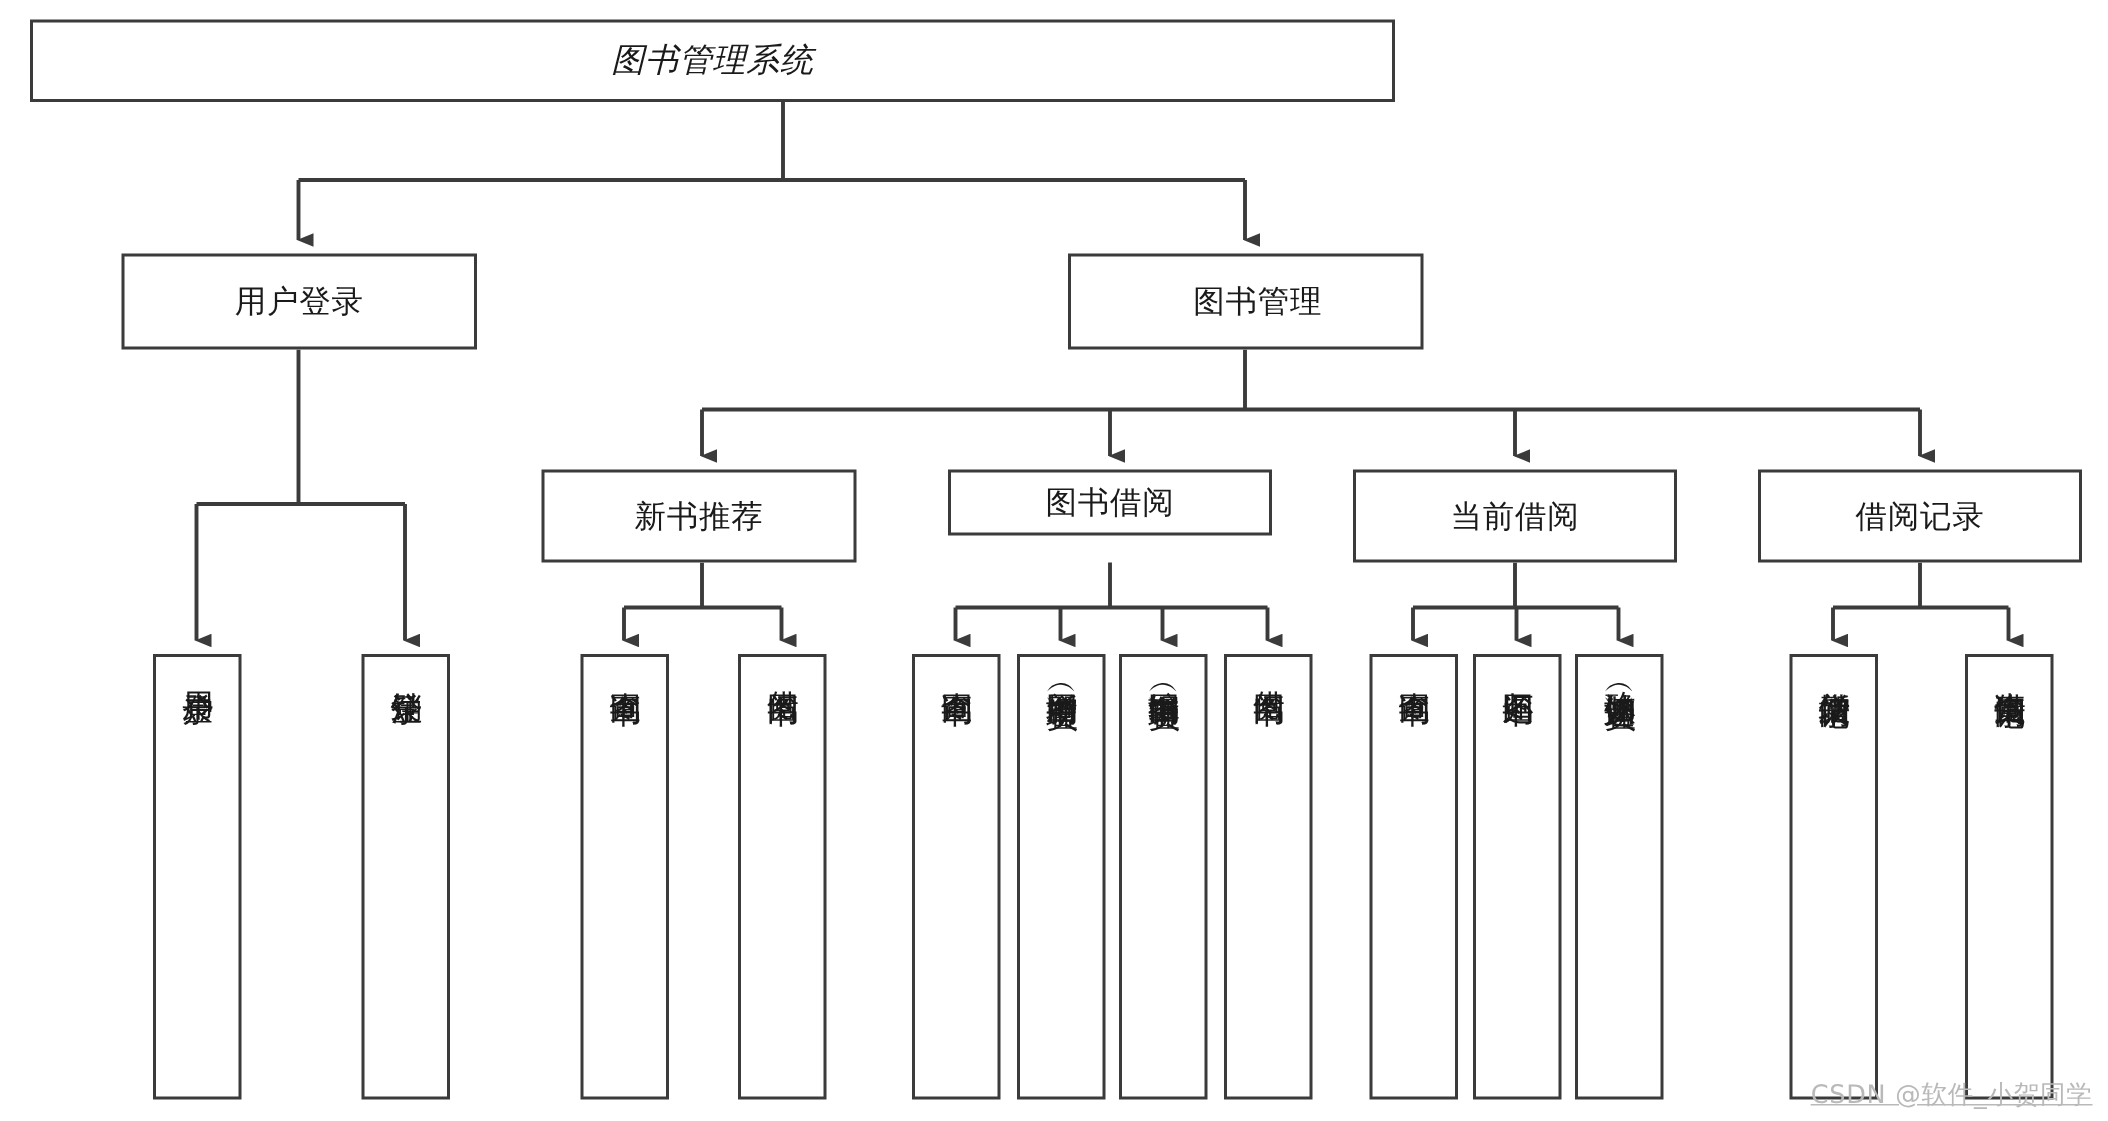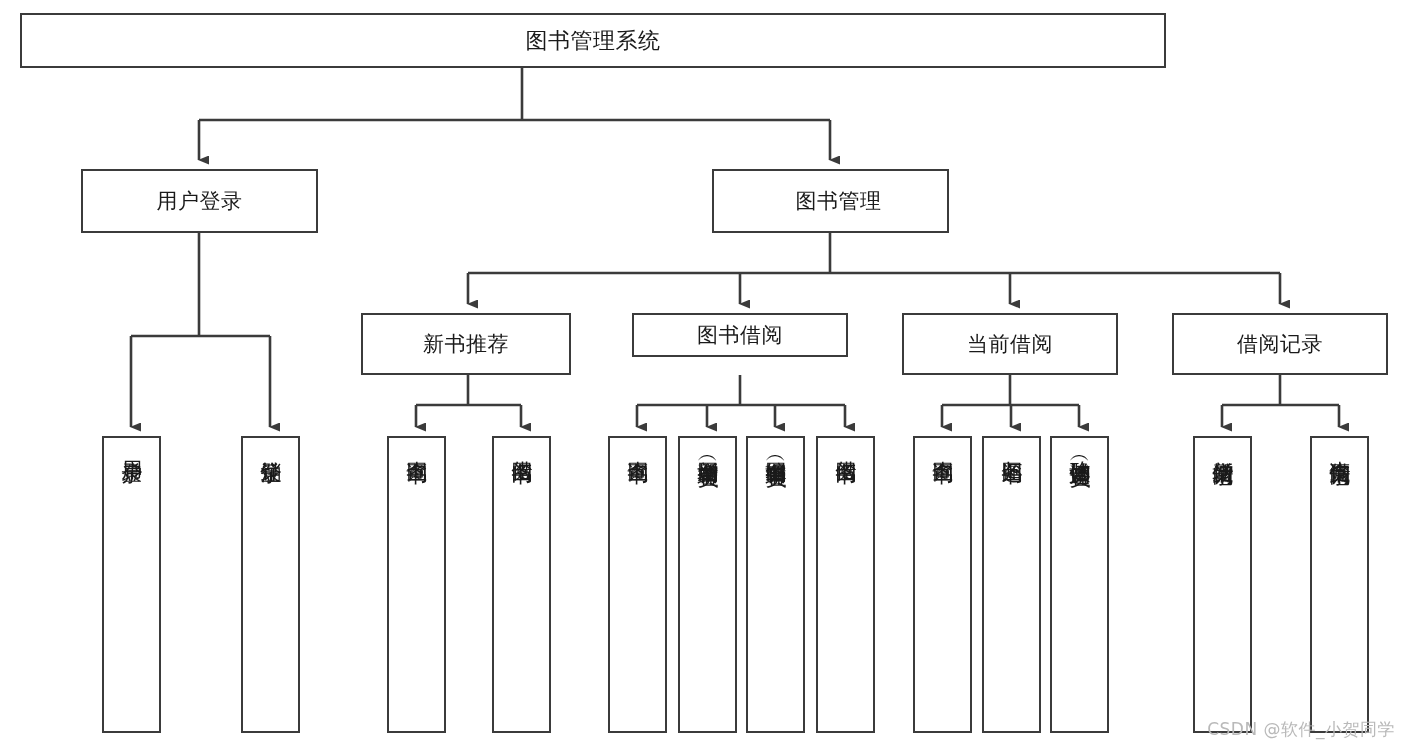--- a/index.html
+++ b/index.html
@@ -70,20 +70,21 @@
   .watermark {
     position: absolute;
     right: 10px;
     bottom: 6px;
     font-size: 17px;
     color: #b9b9b9;
     letter-spacing: 0.5px;
     white-space: nowrap;
     z-index: 5;
     font-family: "DejaVu Sans", "Liberation Sans", sans-serif;
+    text-decoration: underline;
   }
 </style>
 </head>
 <body>
 
 <div id="diagram-root">
 
   <svg id="edges-layer" width="1405" height="747" viewBox="0 0 1405 747" xmlns="http://www.w3.org/2000/svg">
     <defs>
       <marker id="arrow" markerWidth="9" markerHeight="11" refX="4.5" refY="10" orient="auto" markerUnits="userSpaceOnUse">
@@ -131,21 +132,21 @@
       <path d="M1011,405 L1011,427" marker-end="url(#arrow)"></path>
       <path d="M1079,405 L1079,427" marker-end="url(#arrow)"></path>
 
       <path d="M1280,375 L1280,405"></path>
       <path d="M1222,405 L1339,405"></path>
       <path d="M1222,405 L1222,427" marker-end="url(#arrow)"></path>
       <path d="M1339,405 L1339,427" marker-end="url(#arrow)"></path>
     </g>
   </svg>
 
-  <div class="node h root" style="left:20px; top:13px; width:1146px; height:55px;">
+  <div class="node h root" style="left:20px; top:13px; width:910px; height:55px;font-style:italic;">
     <span class="node-label">图书管理系统</span>
   </div>
 
   <div class="node h" style="left:81px; top:169px; width:237px; height:64px;">
     <span class="node-label">用户登录</span>
   </div>
 
   <div class="node h" style="left:712px; top:169px; width:237px; height:64px;padding-left:16px;">
     <span class="node-label">图书管理</span>
   </div>

